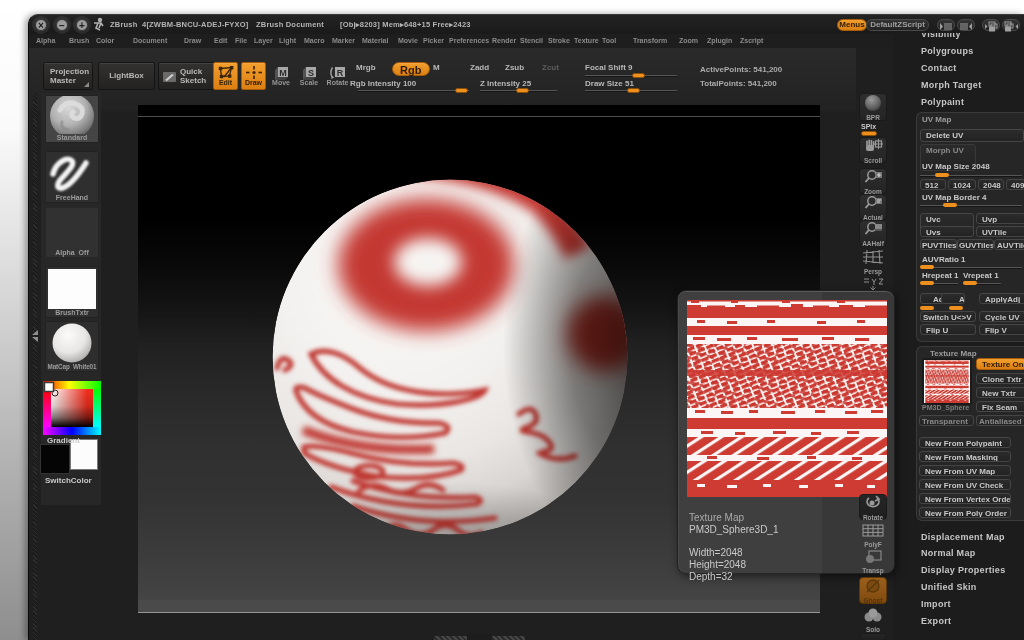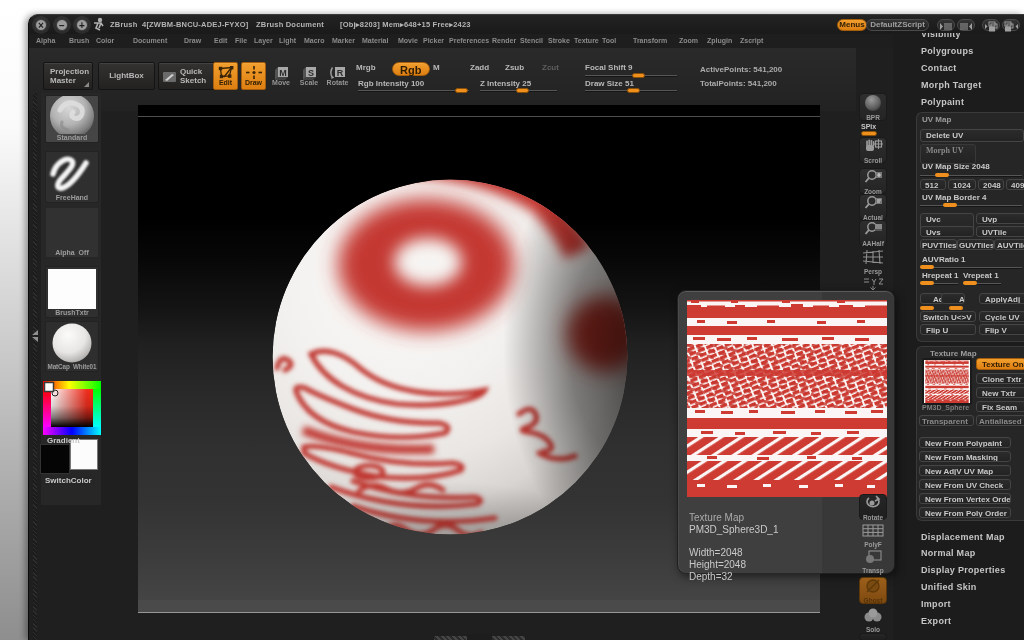--- a/index.html
+++ b/index.html
@@ -273,21 +273,21 @@
       <div style="margin-top:-3px;">Rotate</div></div>
     <div class="slbl" style="left:327px;top:15px;">Mrgb</div>
     <div class="bbtn obtn" style="left:363px;top:14px;width:38px;height:14px;font-size:11px;border-radius:7px;padding:1px 0 0 7px;">Rgb</div>
     <div class="slbl" style="left:404px;top:15px;">M</div>
     <div class="slbl" style="left:441px;top:15px;">Zadd</div>
     <div class="slbl" style="left:476px;top:15px;">Zsub</div>
     <div class="slbl" style="left:513px;top:15px;color:#5e5e5e;">Zcut</div>
     <div class="slbl" style="left:556px;top:15px;">Focal Shift 9</div>
     <div class="strk" style="left:556px;top:27px;width:92px;"></div>
     <div class="shnd" style="left:603px;top:25px;"></div>
-    <div class="slbl" style="left:329px;top:31px;text-align:center;">Rgb Intensity 100</div>
+    <div class="slbl" style="left:321px;top:31px;text-align:center;">Rgb Intensity 100</div>
     <div class="strk" style="left:329px;top:42px;width:111px;"></div>
     <div class="shnd" style="left:426px;top:40px;"></div>
     <div class="slbl" style="left:451px;top:31px;">Z Intensity 25</div>
     <div class="strk" style="left:451px;top:42px;width:77px;"></div>
     <div class="shnd" style="left:487px;top:40px;"></div>
     <div class="slbl" style="left:556px;top:31px;">Draw Size 51</div>
     <div class="strk" style="left:556px;top:42px;width:92px;"></div>
     <div class="shnd" style="left:598px;top:40px;"></div>
     <div class="slbl" style="left:671px;top:17px;color:#ababab;">ActivePoints: 541,200</div>
     <div class="slbl" style="left:671px;top:31px;color:#ababab;">TotalPoints: 541,200</div>
@@ -570,21 +570,21 @@
   </div>
   <div id="rpanel">
     <div class="phead" style="left:28px;top:-4px;">Visibility</div>
     <div class="phead" style="left:28px;top:13px;">Polygroups</div>
     <div class="phead" style="left:28px;top:30px;">Contact</div>
     <div class="phead" style="left:28px;top:47px;">Morph Target</div>
     <div class="phead" style="left:28px;top:64px;">Polypaint</div>
     <div class="sect" style="top:79px;height:230px;">
       <div class="t" style="left:5px;top:2px;font-size:8px;font-weight:bold;color:#9c9c9c;">UV Map</div>
       <div class="pbtn" style="left:3px;top:16px;width:104px;height:13px;">Delete UV</div>
-      <div class="pbtn" style="left:3px;top:31px;width:56px;height:20px;color:#888;border-color:#383838;font-family:Liberation Serif, serif;">Morph UV</div>
+      <div class="pbtn" style="left:3px;top:31px;width:56px;height:27px;color:#888;border-color:#383838;">Morph UV</div>
       <div class="slab" style="left:5px;top:49px;">UV Map Size 2048</div>
       <div class="strk" style="left:3px;top:62px;width:102px;"></div>
       <div class="ohnd" style="left:18px;top:60px;"></div>
       <div class="pbtn" style="left:3px;top:66px;width:26px;height:11px;padding-left:4px;">512</div>
       <div class="pbtn" style="left:31px;top:66px;width:28px;height:11px;padding-left:4px;">1024</div>
       <div class="pbtn" style="left:61px;top:66px;width:26px;height:11px;padding-left:4px;">2048</div>
       <div class="pbtn" style="left:89px;top:66px;width:20px;height:11px;padding-left:4px;">4096</div>
       <div class="slab" style="left:5px;top:80px;">UV Map Border 4</div>
       <div class="strk" style="left:3px;top:92px;width:102px;"></div>
       <div class="ohnd" style="left:26px;top:90px;"></div>
@@ -623,21 +623,21 @@
       </div>
       <div class="t" style="left:5px;top:57px;font-size:7px;font-weight:bold;color:#7d7d7d;">PM3D_Sphere</div>
       <div class="pbtn" style="left:59px;top:11px;width:50px;height:12px;background:linear-gradient(#f29f2e,#dd7f12);color:#2e1c04;border-color:#a55d0a;">Texture On</div>
       <div class="pbtn" style="left:59px;top:26px;width:50px;height:11px;">Clone Txtr</div>
       <div class="pbtn" style="left:59px;top:40px;width:50px;height:11px;">New Txtr</div>
       <div class="pbtn" style="left:59px;top:54px;width:50px;height:11px;">Fix Seam</div>
       <div class="pbtn" style="left:2px;top:68px;width:55px;height:11px;padding-left:2px;color:#8a8a8a;">Transparent</div>
       <div class="pbtn" style="left:59px;top:68px;width:50px;height:11px;padding-left:2px;color:#8a8a8a;">Antialiased</div>
       <div class="pbtn" style="left:2px;top:90px;width:92px;height:11px;">New From Polypaint</div>
       <div class="pbtn" style="left:2px;top:104px;width:92px;height:11px;">New From Masking</div>
-      <div class="pbtn" style="left:2px;top:118px;width:92px;height:11px;">New AdjV UV Map</div>
+      <div class="pbtn" style="left:2px;top:118px;width:92px;height:11px;">New From UV Map</div>
       <div class="pbtn" style="left:2px;top:132px;width:92px;height:11px;">New From UV Check</div>
       <div class="pbtn" style="left:2px;top:146px;width:92px;height:11px;">New From Vertex Order</div>
       <div class="pbtn" style="left:2px;top:160px;width:92px;height:11px;">New From Poly Order</div>
     </div>
     <div class="phead" style="left:28px;top:499px;">Displacement Map</div>
     <div class="phead" style="left:28px;top:515px;">Normal Map</div>
     <div class="phead" style="left:28px;top:532px;">Display Properties</div>
     <div class="phead" style="left:28px;top:549px;">Unified Skin</div>
     <div class="phead" style="left:28px;top:566px;">Import</div>
     <div class="phead" style="left:28px;top:583px;">Export</div>

